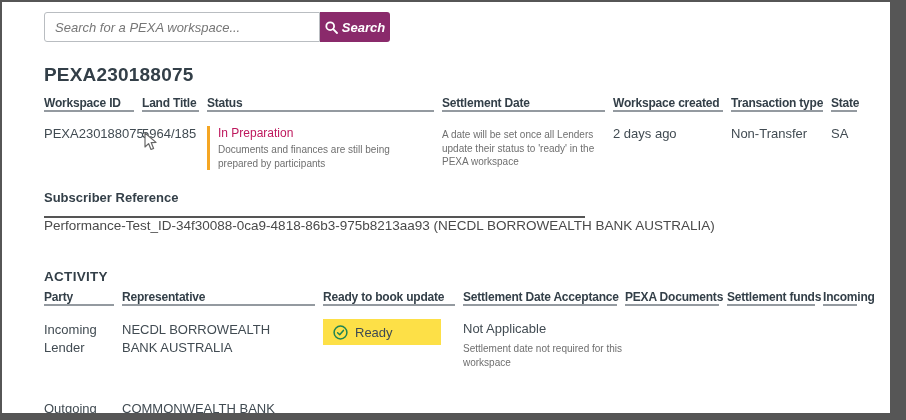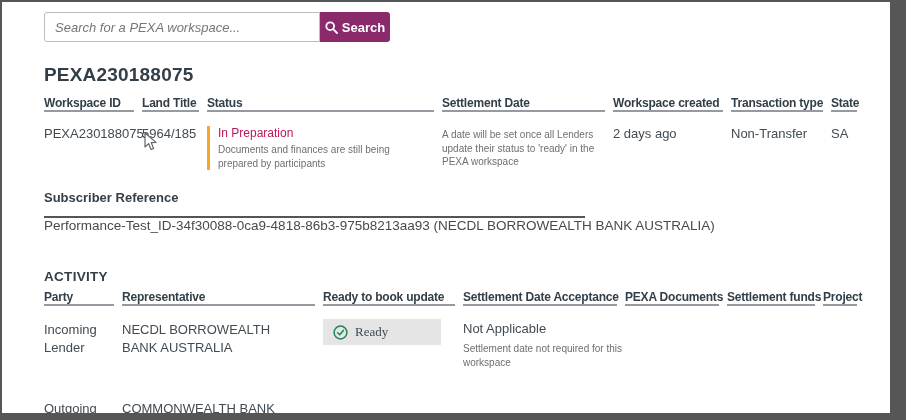--- a/index.html
+++ b/index.html
@@ -33,20 +33,21 @@
     width: 70px; height: 30px;
     border: none;
     background: #8a2a6b;
     color: #fff;
     font-weight: bold;
     font-size: 13px;
     border-radius: 0 3px 3px 0;
     display: flex; align-items: center; justify-content: center; gap: 4px;
     cursor: pointer;
     font-family: "Liberation Sans", sans-serif;
+    font-style: italic;
   }
   
   .page-title {
     margin: 22px 0 0 42px;
     font-size: 19px;
     font-weight: bold;
     color: #333f48;
     letter-spacing: 0.2px;
   }
   
@@ -87,21 +88,21 @@
   .act-row-1 td { padding-bottom: 16px; }
   .party-cell { padding-right: 10px; line-height: 1.35; }
   .rep-cell { padding-right: 14px; line-height: 1.35; }
   .badge {
     display: inline-flex; align-items: center; gap: 7px;
     width: 118px; height: 26px;
     padding-left: 10px;
     font-size: 13px; color: #3d4a53;
     margin-top: -2px;
   }
-  .badge-ready { background: #e5e5e5; font-family: Liberation Serif, serif; }
+  .badge-ready { background: #fde047; }
   .accept-main { font-size: 13px; color: #414b52; }
   .accept-note { margin-top: 6px; width: 175px; }
   
   .cursor { position: absolute; left: 142px; top: 130px; pointer-events: none; }
 </style>
 </head>
 <body>
 
 <div class="frame">
 
@@ -204,21 +205,21 @@
       <th>
             <div class="hline">Settlement Date Acceptance</div>
           </th>
       <th>
             <div class="hline">PEXA Documents</div>
           </th>
       <th>
             <div class="hline">Settlement funds</div>
           </th>
       <th>
-            <div class="hline">Project</div>
+            <div class="hline">Incoming</div>
           </th>
     </tr>
 
     <tr class="act-row-1">
       <td class="party-cell">Incoming Lender</td>
       <td class="rep-cell">NECDL BORROWEALTH BANK AUSTRALIA</td>
       <td>
         <span class="badge badge-ready">
           <span style="display:inline-flex;">
             <svg width="15" height="15" viewBox="0 0 15 15">

